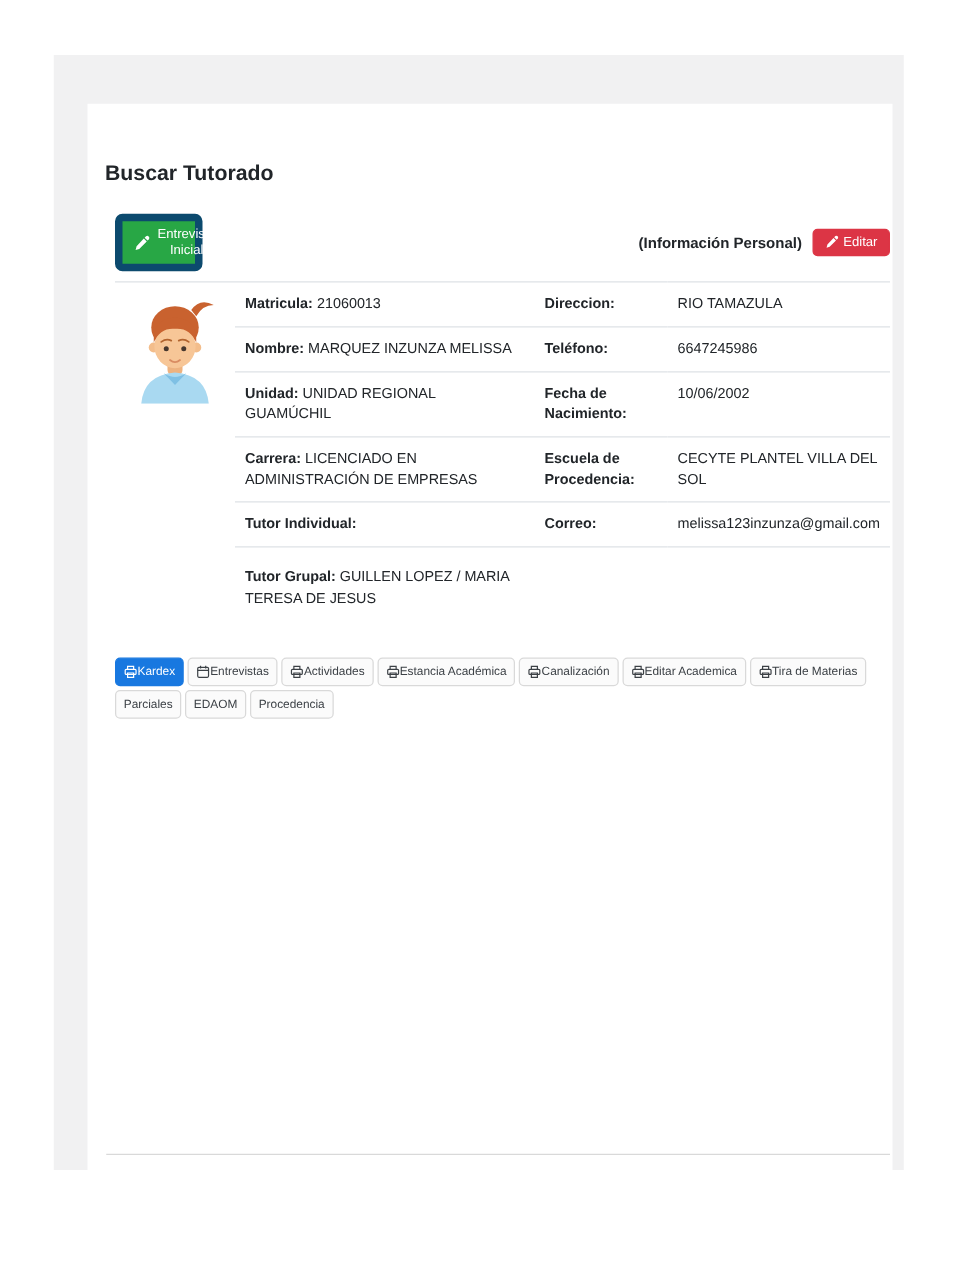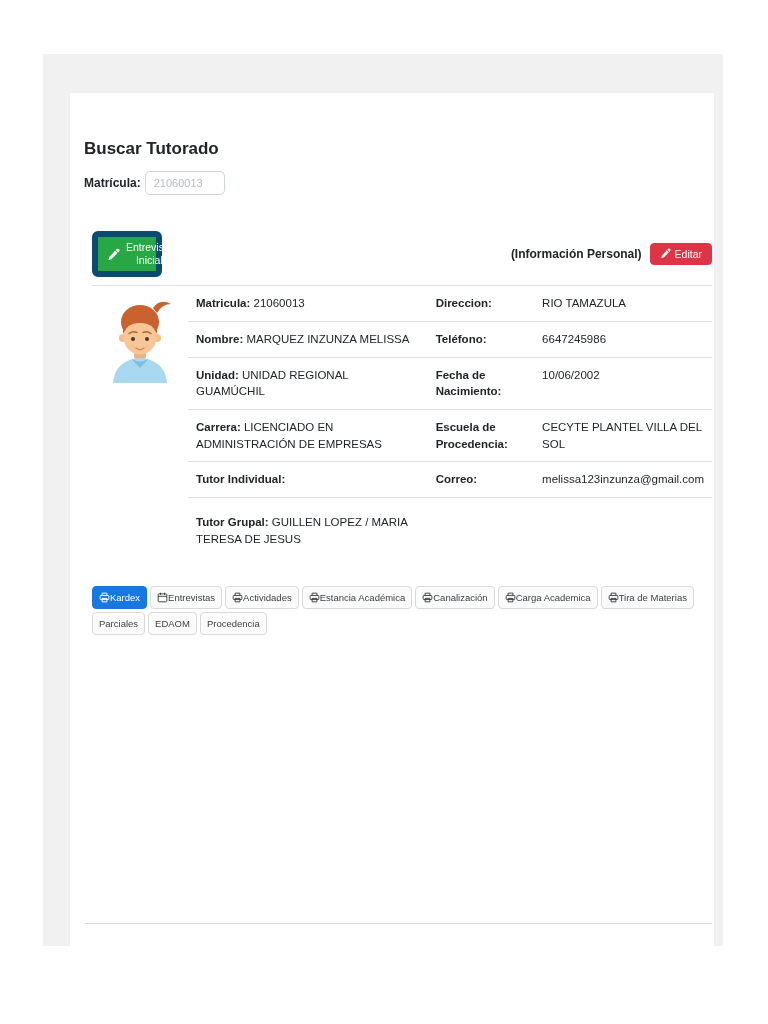--- a/index.html
+++ b/index.html
@@ -4,21 +4,21 @@
 <style>
   * { box-sizing: border-box; }
   html,body { margin:0; padding:0; }
   body {
     width:768px; height:1024px; position:relative;
     background:#ffffff;
     font-family:"Liberation Sans", sans-serif;
     color:#212529;
   }
   .outer-wrapper {
-    position:absolute; left:43px; top:54px;
+    position:absolute; left:43px; top:44px;
     width:680px; height:892px;
     background:#f1f1f2;
   }
   .card {
     position:absolute; left:27px; top:39px; right:9px; bottom:0;
     background:#ffffff;
     padding:46px 4px 0 14px;
   }
   .page-title {
     font-size:17px; font-weight:700; margin:0 0 12px 0; color:#212529;
@@ -94,24 +94,20 @@
   }
 </style>
 </head>
 <body>
 
 <div class="outer-wrapper">
   <div class="card">
 
     <h1 class="page-title">Buscar Tutorado</h1>
 
-    <div class="search-row">
-      <label>Matrícula:</label>
-      <input class="matricula-input" type="text" placeholder="21060013" style="">
-    </div>
 
     <div class="tutorado-section">
 
 
       <div class="actions-row">
         <button class="btn-entrevista">
           <span class="ticon">
             <svg width="13" height="13" viewBox="0 0 16 16">
                 <path d="M12.1 1.2a2.1 2.1 0 0 1 2.9 2.9L13.6 5.5 10.7 2.6zM9.9 3.4l2.9 2.9-7.4 7.4-3.6 1 1-3.6z" fill="#ffffff"></path>
               </svg>
@@ -239,21 +235,21 @@
           <span>Canalización</span>
         </button>
         <button class="tab">
           <span class="ticon">
               <svg width="11" height="11" viewBox="0 0 16 16" fill="none" stroke="currentColor" stroke-width="1.4">
                 <path d="M4.5 5V1.7h7V5"></path>
                 <rect x="1.7" y="5" width="12.6" height="6" rx="1.2"></rect>
                 <path d="M4.5 9.3h7v5h-7z"></path>
               </svg>
             </span>
-          <span>Carga Academica</span>
+          <span>Editar Academica</span>
         </button>
         <button class="tab">
           <span class="ticon">
               <svg width="11" height="11" viewBox="0 0 16 16" fill="none" stroke="currentColor" stroke-width="1.4">
                 <path d="M4.5 5V1.7h7V5"></path>
                 <rect x="1.7" y="5" width="12.6" height="6" rx="1.2"></rect>
                 <path d="M4.5 9.3h7v5h-7z"></path>
               </svg>
             </span>
           <span>Tira de Materias</span>

